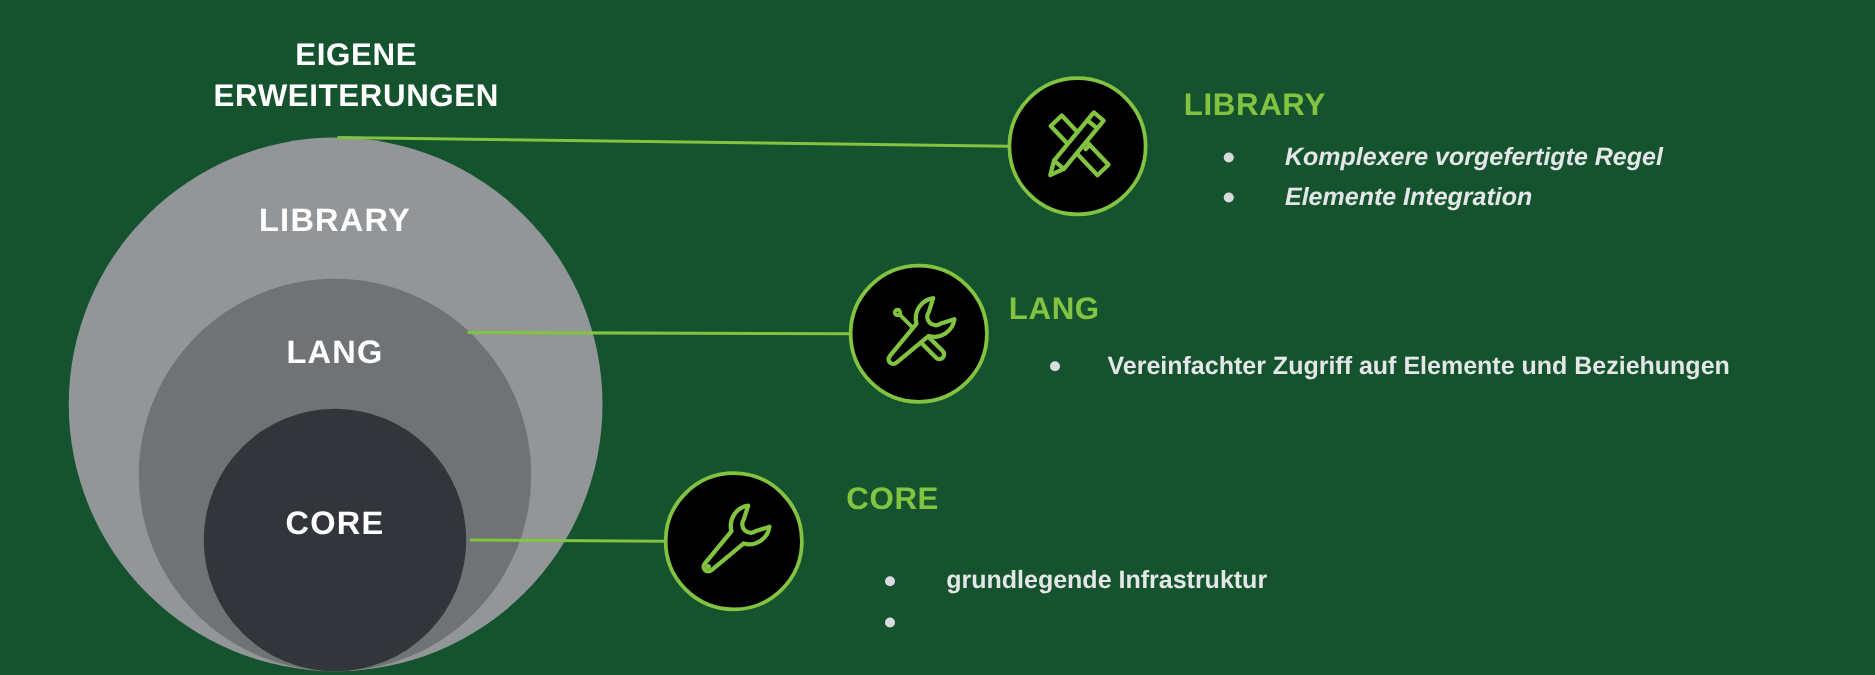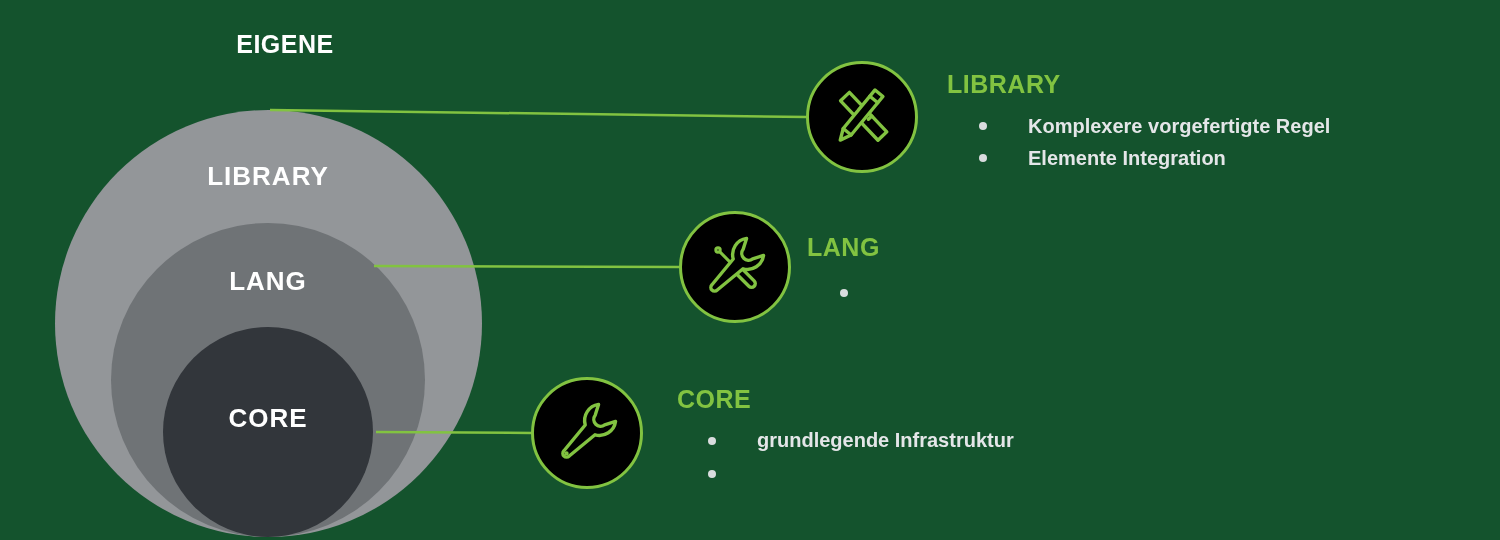--- a/index.html
+++ b/index.html
@@ -36,41 +36,42 @@
   .icon-circle.core{left:531px;top:377px;}
   .icon-circle svg{width:68px;height:68px;display:block;}
   
   .section-heading{
     position:absolute;color:#82C341;font-size:25px;font-weight:bold;letter-spacing:.5px;white-space:nowrap;
   }
   .heading-library{left:947px;top:70px;}
   .heading-lang{left:807px;top:233px;}
   .heading-core{left:677px;top:385px;}
   .bullet-list{position:absolute;list-style:none;margin:0;padding:0;}
-  .list-library{left:979px;top:110px;}
+  .list-library{left:979px;top:110px;font-style:italic;}
   .list-lang{left:840px;top:277px;}
-  .list-core{left:708px;top:424px;}
+  .list-core{left:708px;top:448px;}
   .bullet-list li{
     position:relative;height:32px;display:flex;align-items:center;
     color:#E4E6E8;font-size:20px;font-weight:600;white-space:nowrap;
   }
   .list-core li{height:33px;}
   .list-library li,.list-core li{padding-left:49px;}
   .list-lang li{padding-left:46px;}
   .bullet-dot{
     position:absolute;left:0;top:50%;margin-top:-4px;width:8px;height:8px;border-radius:50%;background:#D9DCDE;
   }
 </style>
 </head>
 <body>
 
 <div class="stage">
 
   <div class="diagram-title">
     <div>EIGENE</div>
+    <div>ERWEITERUNGEN</div>
   </div>
 
   <div class="circle circle-outer"></div>
   <div class="circle circle-middle"></div>
   <div class="circle circle-core"></div>
   <div class="venn-label library">LIBRARY</div>
   <div class="venn-label lang">LANG</div>
   <div class="venn-label core">CORE</div>
 
   <svg class="connectors" viewBox="0 0 1500 540">
@@ -121,20 +122,21 @@
     <li>
       <span class="bullet-dot"></span>
       <span>Elemente Integration</span>
     </li>
   </ul>
 
   <div class="section-heading heading-lang">LANG</div>
   <ul class="bullet-list list-lang">
     <li>
       <span class="bullet-dot"></span>
+      <span>Vereinfachter Zugriff auf Elemente und Beziehungen</span>
     </li>
   </ul>
 
   <div class="section-heading heading-core">CORE</div>
   <ul class="bullet-list list-core">
     <li>
       <span class="bullet-dot"></span>
       <span>grundlegende Infrastruktur</span>
     </li>
     <li>

